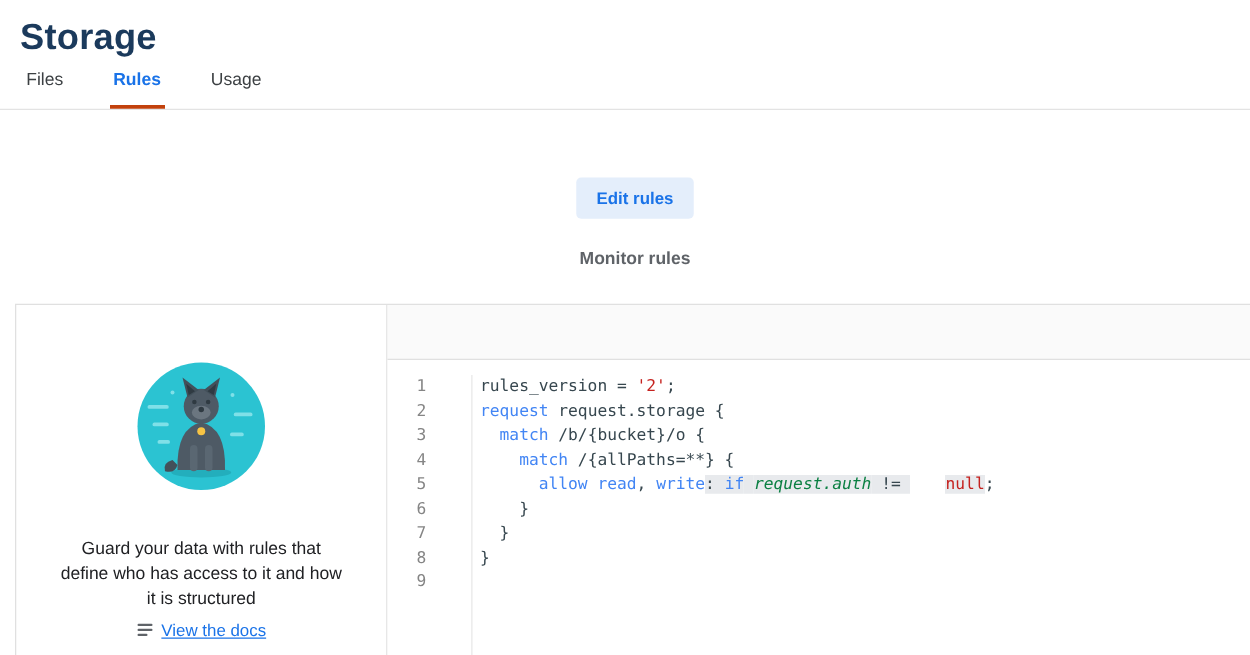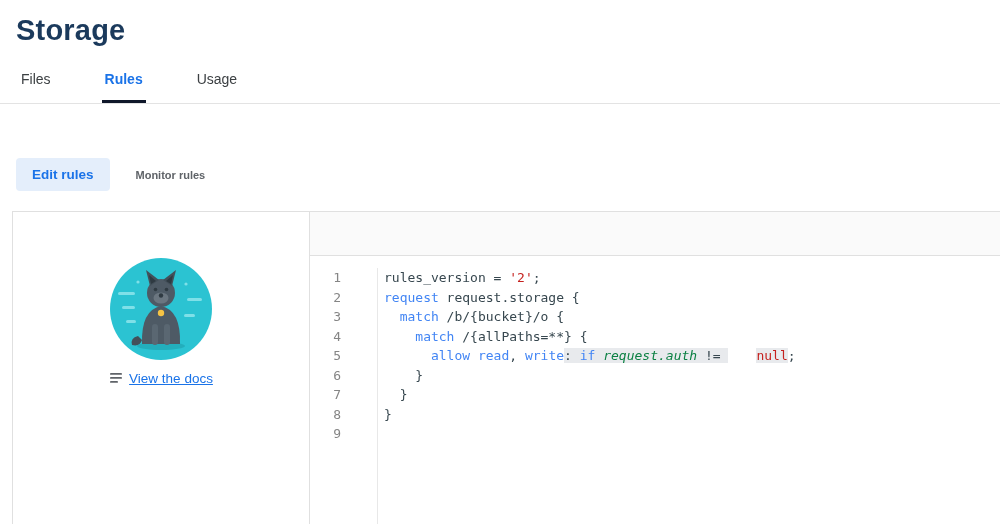--- a/index.html
+++ b/index.html
@@ -15,62 +15,63 @@
     margin: 14px 0 0 16px;
     font-size: 29px;
     font-weight: 600;
     color: #1b3a5c;
     letter-spacing: .2px;
   }
 
   
   .tab-bar {
     display: flex;
-    gap: 48px;
+    gap: 34px;
     padding: 0 18px;
-    margin-top: 16px;
+    margin-top: 0;
     border-bottom: 1px solid #e3e3e3;
   }
   .tab {
     font-size: 14px;
     font-weight: 500;
     color: #3c4043;
     padding: 8px 3px 13px;
     cursor: pointer;
   }
   .tab.active {
     color: #1a73e8;
     font-weight: 700;
-    border-bottom: 3px solid #0f172a;
+    border-bottom: 3px solid #c2410c;
   }
 
   
   .sub-toolbar {
     display: flex;
     align-items: center;
     gap: 14px;
     margin: 54px 0 0 16px;
+    flex-direction: column;
   }
   .pill-button {
     border: none;
     background: #e4eefb;
     color: #1a73e8;
     font-family: inherit;
     font-size: 13.5px;
     font-weight: 600;
     padding: 9px 16px;
     border-radius: 4px;
     cursor: pointer;
   }
   .ghost-button {
     border: none;
     background: transparent;
     color: #5f6368;
     font-family: inherit;
-    font-size: 11px;
+    font-size: 14px;
     font-weight: 600;
     padding: 9px 12px;
     cursor: pointer;
   }
 
   
   .rules-card {
     display: flex;
     margin: 20px 0 0 12px;
     border-top: 1px solid #e0e0e0;
@@ -196,20 +197,21 @@
         <path d="M64 30 L68 14 L55 24 Z" fill="#43505a"></path>
         <path d="M43 28 L41 19 L48 25 Z" fill="#2f3a42"></path>
         <path d="M63 28 L65 19 L58 25 Z" fill="#2f3a42"></path>
         <ellipse cx="53" cy="42" rx="7.5" ry="5.5" fill="#6b7680"></ellipse>
         <circle cx="53" cy="39.5" r="2.2" fill="#2f3a42"></circle>
         <circle cx="47.5" cy="33.5" r="1.8" fill="#2f3a42"></circle>
         <circle cx="58.5" cy="33.5" r="1.8" fill="#2f3a42"></circle>
         <circle cx="53" cy="57" r="3.2" fill="#f6c344"></circle>
       </svg>
 
+      <p class="panel-description">Guard your data with rules that define who has access to it and how it is structured</p>
 
       <a class="docs-link">
         <svg width="14" height="14" viewBox="0 0 14 14" aria-hidden="true">
           <rect x="1" y="2" width="12" height="1.8" rx="0.9" fill="#5f6368"></rect>
           <rect x="1" y="6" width="12" height="1.8" rx="0.9" fill="#5f6368"></rect>
           <rect x="1" y="10" width="8" height="1.8" rx="0.9" fill="#5f6368"></rect>
         </svg>
         <span class="link-text">View the docs</span>
       </a>
     </aside>

